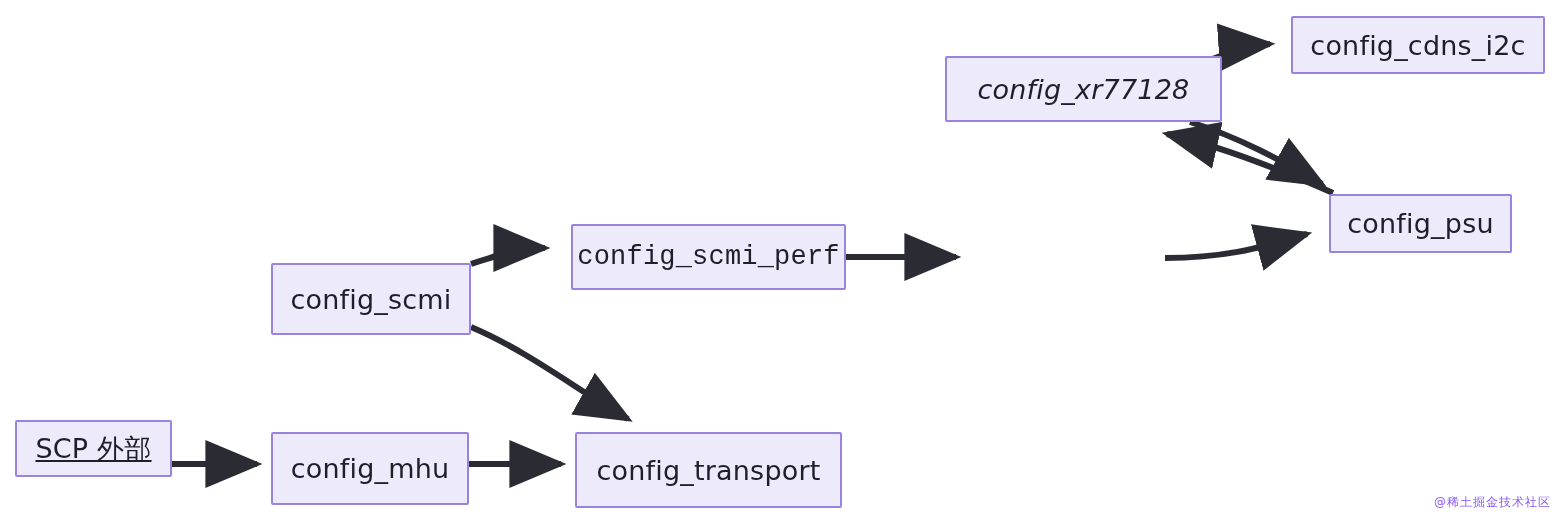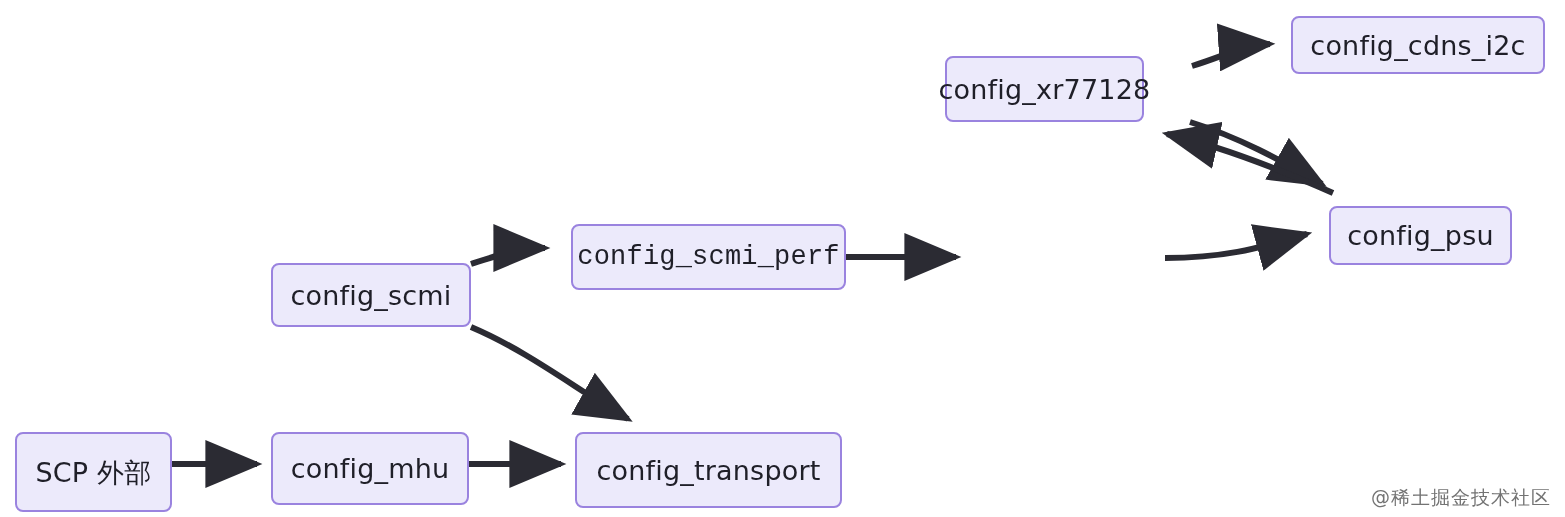--- a/index.html
+++ b/index.html
@@ -20,41 +20,41 @@
     left: 0;
     top: 0;
     width: 1565px;
     height: 517px;
   }
   .node {
     position: absolute;
     box-sizing: border-box;
     background: #ECEAFB;
     border: 2px solid #9A83DF;
-    border-radius: 8px;
+    border-radius: 2px;
     display: flex;
     align-items: center;
     justify-content: center;
     color: #1f1f28;
     font-size: 27px;
     line-height: 1;
     letter-spacing: 0.2px;
     white-space: nowrap;
     z-index: 2;
   }
   .node .node-label {
     display: block;
     padding: 0 12px;
   }
   .watermark {
     position: absolute;
     right: 14px;
     bottom: 6px;
-    font-size: 19px;
-    color: #737373;
+    font-size: 12px;
+    color: #8b5cf6;
     letter-spacing: 1px;
     z-index: 3;
     user-select: none;
     font-family: "DejaVu Sans", "Liberation Sans", sans-serif;
   }
 </style>
 </head>
 <body>
 
 <div id="diagram-root">
@@ -78,48 +78,48 @@
 
     <path d="M 1165,258 C 1235,258 1270,244 1307,234" fill="none" stroke="#2b2b33" stroke-width="6" marker-end="url(#arrowhead)"></path>
 
     <path d="M 1192,66 C 1225,56 1240,46 1270,44" fill="none" stroke="#2b2b33" stroke-width="6" marker-end="url(#arrowhead)"></path>
 
     <path d="M 1190,122 C 1245,139 1290,166 1322,184" fill="none" stroke="#2b2b33" stroke-width="6" marker-end="url(#arrowhead)"></path>
 
     <path d="M 1333,193 C 1290,174 1225,147 1167,134" fill="none" stroke="#2b2b33" stroke-width="6" marker-end="url(#arrowhead)"></path>
   </svg>
 
-  <div class="node" style="left:15px; top:432px; width:157px; height:80px;">
+  <div class="node" style="left:15px; top:420px; width:157px; height:57px;text-decoration:underline;">
     <span class="node-label">SCP 外部</span>
   </div>
 
   <div class="node" style="left:271px; top:432px; width:198px; height:73px;">
     <span class="node-label">config_mhu</span>
   </div>
 
   <div class="node" style="left:575px; top:432px; width:267px; height:76px;">
     <span class="node-label">config_transport</span>
   </div>
 
-  <div class="node" style="left:271px; top:263px; width:200px; height:64px;">
+  <div class="node" style="left:271px; top:263px; width:200px; height:72px;">
     <span class="node-label">config_scmi</span>
   </div>
 
   <div class="node" style="left:571px; top:224px; width:275px; height:66px;font-family:Liberation Mono, monospace;">
     <span class="node-label">config_scmi_perf</span>
   </div>
 
 
-  <div class="node" style="left:945px; top:56px; width:199px; height:66px;">
+  <div class="node" style="left:945px; top:56px; width:277px; height:66px;font-style:italic;">
     <span class="node-label">config_xr77128</span>
   </div>
 
   <div class="node" style="left:1291px; top:16px; width:254px; height:58px;">
     <span class="node-label">config_cdns_i2c</span>
   </div>
 
-  <div class="node" style="left:1329px; top:194px; width:183px; height:59px;margin-top:12px;">
+  <div class="node" style="left:1329px; top:194px; width:183px; height:59px;">
     <span class="node-label">config_psu</span>
   </div>
 
   <div class="watermark">@稀土掘金技术社区</div>
 
 </div>
 
 </body></html>

